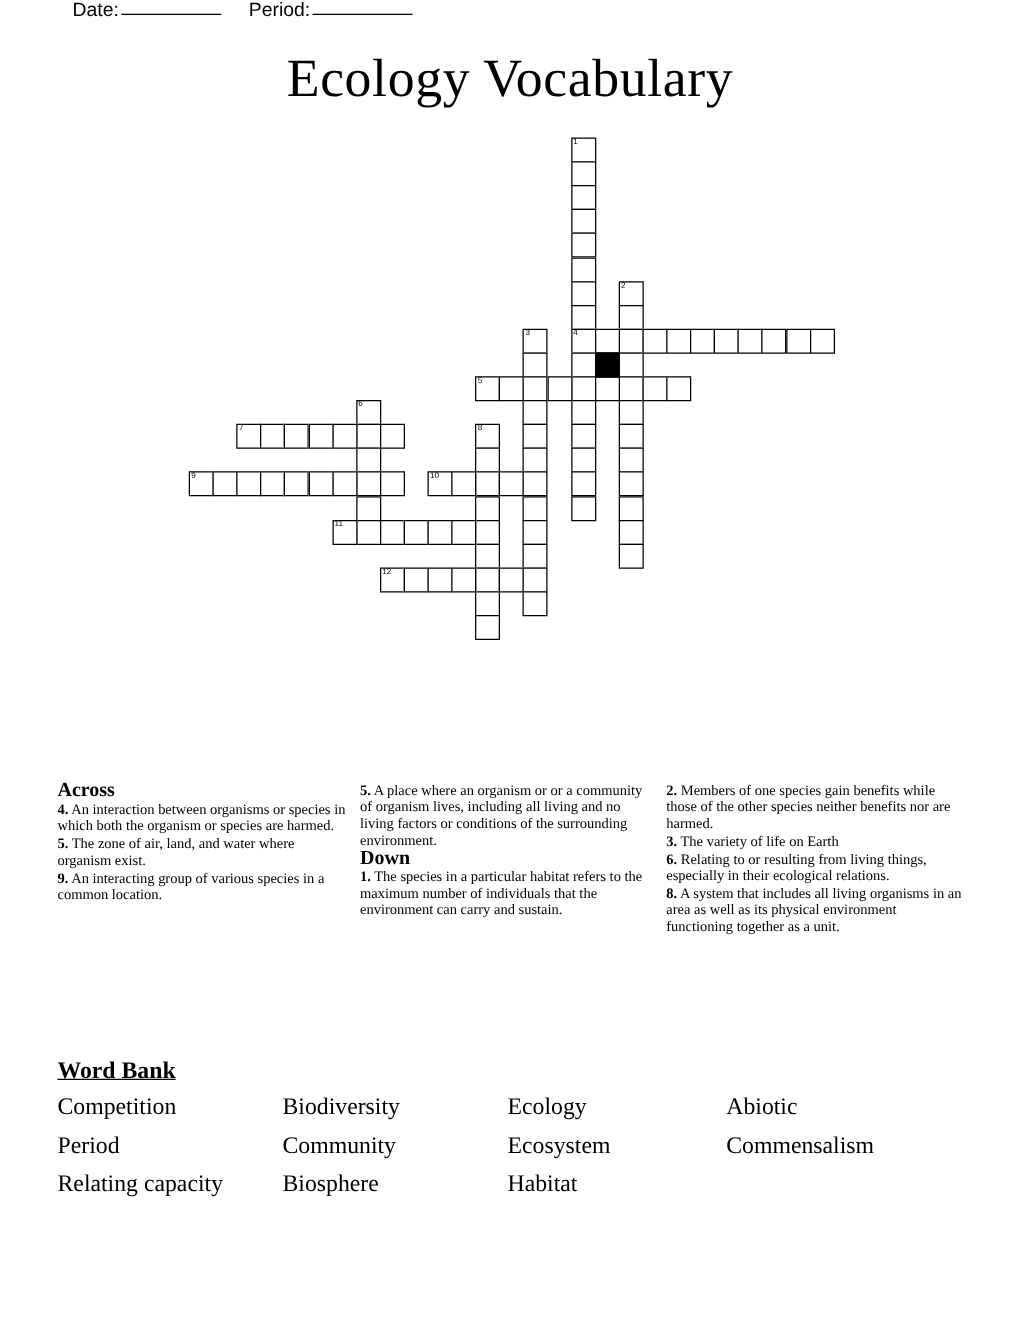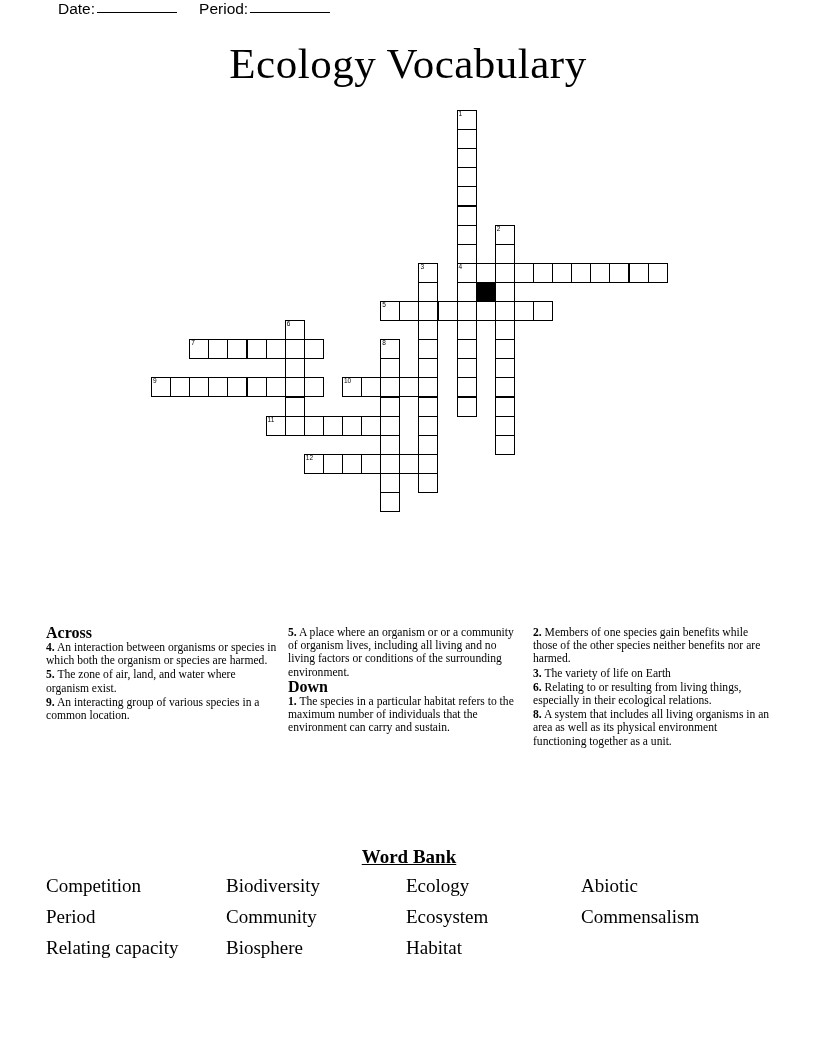--- a/index.html
+++ b/index.html
@@ -130,21 +130,20 @@
     top: 845px;
     width: 726px;
   }
   .wb-title {
     font-size: 19px;
     font-weight: bold;
     text-decoration: underline;
     line-height: 24px;
     display: block;
     margin-bottom: 3px;
-    text-align: center;
   }
   .wb-grid {
     display: grid;
     grid-template-columns: 180px 180px 175px 180px;
     row-gap: 3px;
   }
   .wb-word {
     font-size: 19px;
     line-height: 28px;
     white-space: nowrap;

